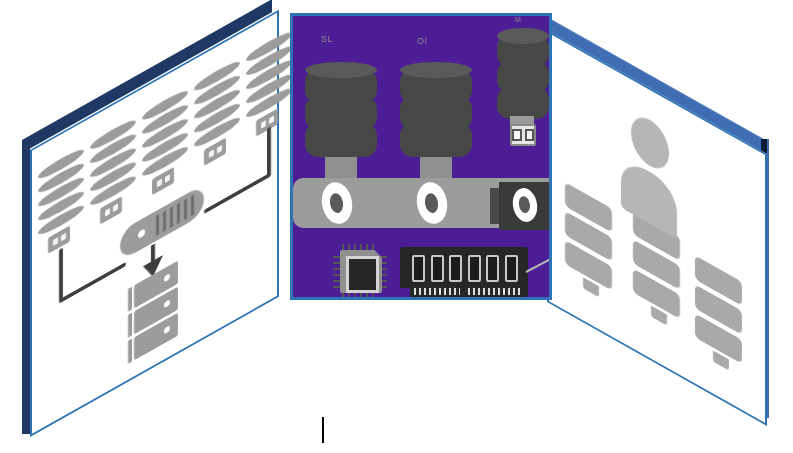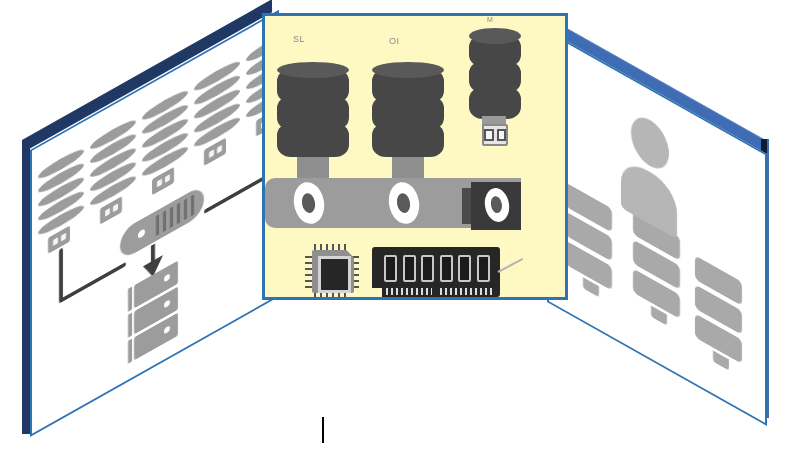--- a/index.html
+++ b/index.html
@@ -47,21 +47,21 @@
 
   .drive-stack{position:absolute;}
   .slab{width:47px;height:24px;background:var(--stack-gray);border-radius:5px;margin-bottom:5px;}
   .slab-tab{width:16px;height:11px;background:var(--stack-gray);border-radius:0 0 3px 3px;margin-left:18px;margin-top:-2px;}
 
   .person-head{position:absolute;left:82px;top:30px;width:38px;height:46px;border-radius:50%;background:var(--person-gray);}
   .person-torso{position:absolute;left:72px;top:82px;width:56px;height:52px;background:var(--person-gray);
                 border-radius:26px 26px 5px 5px;}
 
   
-  .mid{position:absolute;left:262px;top:13px;width:306px;height:287px;background:#fef9c3;
+  .mid{position:absolute;left:290px;top:13px;width:262px;height:287px;background:#4c1d95;
        border:3px solid var(--panel-border);box-sizing:border-box;z-index:3;}
   .mid-inner{position:absolute;inset:0;overflow:hidden;filter:blur(0.45px);}
   .mini-label{position:absolute;color:#8a8a8a;font-size:9px;letter-spacing:0.5px;}
 
   .cyl{position:absolute;}
   .cyl-top{height:16px;border-radius:50%;background:#595959;position:relative;z-index:2;margin-bottom:-9px;}
   .cyl-seg{height:34px;background:#474747;border-radius:14px / 12px;margin-top:-7px;}
   .cyl.usb .cyl-seg{height:32px;margin-top:-6px;}
   .pedestal{position:absolute;width:32px;height:26px;background:#8f8f8f;}
 

